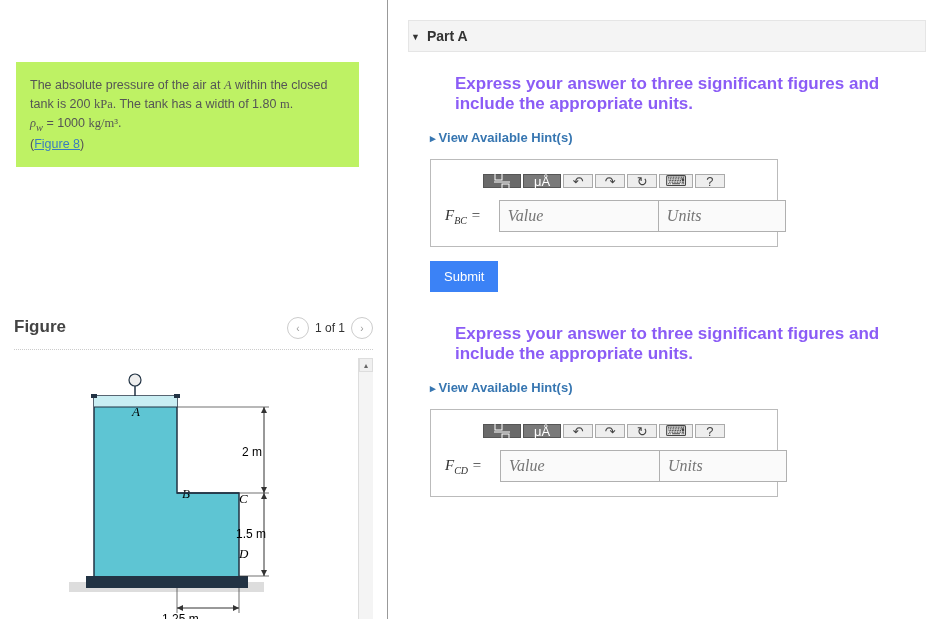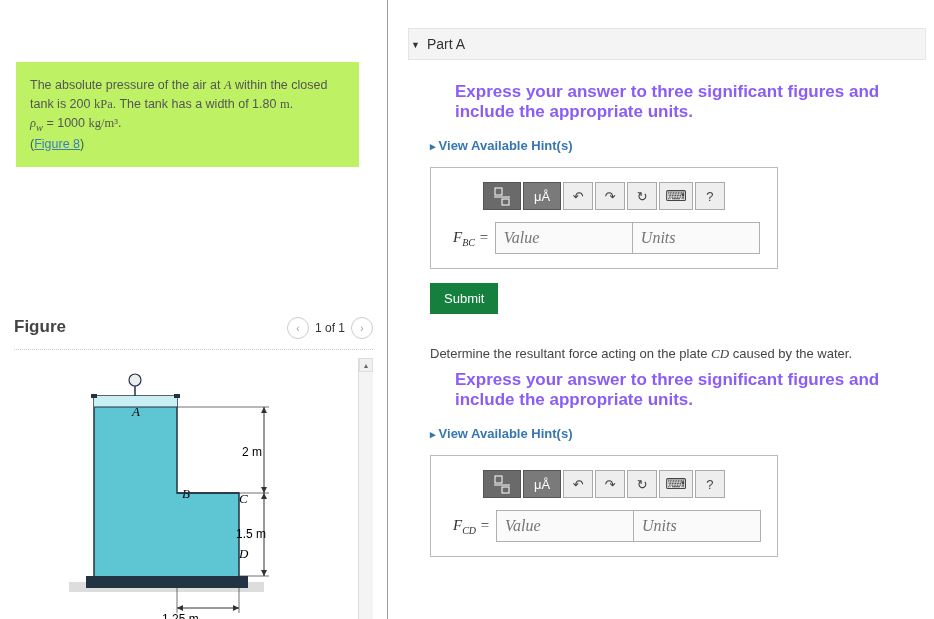--- a/index.html
+++ b/index.html
@@ -89,24 +89,24 @@
     .tank-svg {
       width: 340px;
       height: 270px;
     }
 
     
     .part-header {
       background: #f4f4f4;
       border: 1px solid #e5e5e5;
       padding: 7px 10px 7px 18px;
-      font-weight: normal;
+      font-weight: bold;
       color: #333;
       font-size: 14px;
-      margin-top: 28px;
+      margin-top: 20px;
       position: relative;
     }
     .part-header::before {
       content: "▼";
       position: absolute;
       left: 2px;
       font-size: 9px;
       color: #333;
       top: 11px;
     }
@@ -142,21 +142,21 @@
     }
     .toolbar {
       display: flex;
       gap: 2px;
       justify-content: center;
       margin-bottom: 12px;
     }
     .tool-btn {
       border: 1px solid #aaa;
       background: #eee;
-      height: 28px;
+      height: 14px;
       min-width: 30px;
       padding: 0 5px;
       display: flex;
       align-items: center;
       justify-content: center;
       font-size: 13px;
       color: #444;
       cursor: pointer;
     }
     .tool-btn.fraction {
@@ -167,46 +167,45 @@
     }
     .tool-btn.units {
       background: #7a7a7a;
       color: #fff;
       width: 38px;
       border-color: #555;
     }
     .input-row {
       display: flex;
       align-items: center;
-      gap: 6px;
-      margin-left: 8px;
+      gap: 18px;
     }
     .var-label { 
       font-family: 'Times New Roman', serif; 
       font-style: italic; 
       font-size: 15px;
       white-space: nowrap;
     }
     .var-label sub { font-size: 10px; font-style: italic; }
     .joined-inputs { display: flex; }
     .val-input, .unit-input {
       border: 1px solid #b0b0b0;
       height: 32px;
       padding: 0 8px;
       font-size: 16px;
       font-style: italic;
       font-family: 'Times New Roman', serif;
       color: #888;
       background: #fafafa;
       outline: none;
     }
-    .val-input { width: 138px; }
+    .val-input { width: 160px; }
     .unit-input { width: 128px; margin-left: -1px; }
     .submit-btn {
-      background: #15803d;
+      background: #3b82f6;
       color: #fff;
       border: none;
       padding: 8px 14px;
       font-size: 13px;
       margin-top: 14px;
       cursor: pointer;
     }
     .kb-icon::before { content: "⌨"; font-size: 15px; }
   </style>
 </head>
@@ -311,23 +310,20 @@
         <div class="joined-inputs">
           <input class="val-input" placeholder="Value" style="">
           <input class="unit-input" placeholder="Units" style="">
         </div>
       </div>
     </div>
     <button class="submit-btn">Submit</button>
   </div>
 
   <div class="part-body">
-    <div class="question-text">
-      <span>Determine the resultant force acting on the plate </span><span class="serif-it">CD</span><span> caused by the water.</span>
-    </div>
     <div class="instruct-text">Express your answer to three significant figures and include the appropriate units.</div>
     <div class="hints-link">View Available Hint(s)</div>
     <div class="answer-box">
       <div class="toolbar">
         <div class="tool-btn fraction">
             <svg width="20" height="20">
               <rect x="3" y="2" width="7" height="7" fill="none" stroke="#fff"></rect>
               <line x1="2" y1="11" x2="18" y2="11" stroke="#fff"></line>
               <rect x="10" y="13" width="7" height="6" fill="none" stroke="#fff"></rect>
             </svg>

